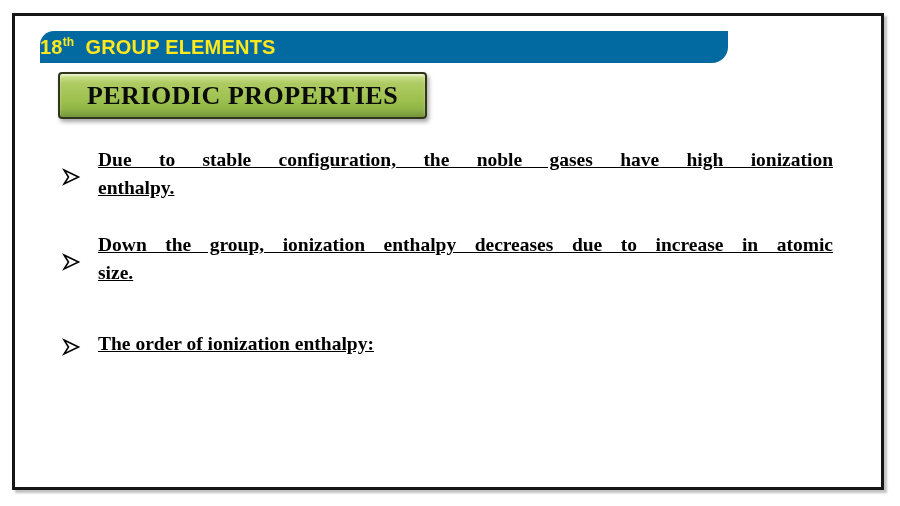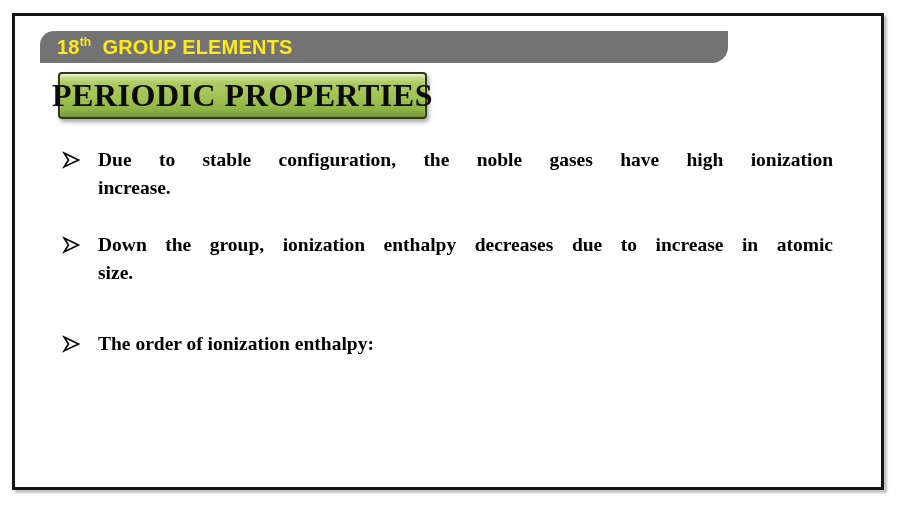--- a/index.html
+++ b/index.html
@@ -20,25 +20,24 @@
     border: 3px solid #161616;
     box-shadow: 3px 3px 2px rgba(120,120,120,0.45);
     background: #ffffff;
   }
 
   
   .banner {
     position: absolute;
     left: 40px; top: 31px;
     width: 688px; height: 32px;
-    background: #737373;
+    background: #0369a1;
     border-radius: 14px 0 16px 0;
     display: flex;
     align-items: center;
-    padding-left: 17px;
     box-sizing: border-box;
   }
   .banner-text {
     font-family: "Liberation Sans", sans-serif;
     font-weight: bold;
     font-size: 20px;
     color: #FFE81C;
     letter-spacing: 0.2px;
     white-space: nowrap;
   }
@@ -60,21 +59,21 @@
       #d2e494 0%, #aecb63 22%, #9ec14f 60%, #8fb445 82%, #74943a 100%);
     box-shadow: inset 0 2px 2px rgba(255,255,255,0.55),
                 2px 3px 4px rgba(0,0,0,0.35);
     display: flex;
     align-items: center;
     justify-content: center;
   }
   .green-button-label {
     font-family: "Liberation Serif", serif;
     font-weight: bold;
-    font-size: 32px;
+    font-size: 26px;
     color: #0b0b0b;
     letter-spacing: 0.5px;
     white-space: nowrap;
   }
 
   
   .topic-label {
     position: absolute;
     left: 430px; top: 75px;
     width: 293px; height: 41px;
@@ -93,21 +92,22 @@
     color: #ffffff;
     text-shadow: 1px 1px 1px rgba(60,40,90,0.6);
     white-space: nowrap;
   }
 
   
   .bullet {
     position: absolute;
     left: 62px; right: 67px;
     display: flex;
-    align-items: flex-start;
+    align-items: center;
+    text-decoration: underline;
   }
   .bullet-1 { top: 146px; }
   .bullet-2 { top: 231px; }
   .bullet-3 { top: 330px; }
   .bullet-marker {
     flex: 0 0 36px;
     padding-top: 5px;
   }
   .bullet-marker svg { display: block; }
   .bullet-text {
@@ -157,21 +157,21 @@
 
 
   <div class="bullet bullet-1">
     <span class="bullet-marker">
       <svg width="19" height="18" viewBox="0 0 19 18" aria-hidden="true">
         <polygon points="2,2 16.5,9 2,16 6.5,9" fill="#ffffff" stroke="#000000" stroke-width="1.6" stroke-linejoin="miter"></polygon>
       </svg>
     </span>
     <span class="bullet-text">
       <span class="jline">Due to stable configuration, the noble gases have high ionization</span>
-      <span class="nline">increase.</span>
+      <span class="nline">enthalpy.</span>
     </span>
   </div>
 
   <div class="bullet bullet-3">
     <span class="bullet-marker">
       <svg width="19" height="18" viewBox="0 0 19 18" aria-hidden="true">
         <polygon points="2,2 16.5,9 2,16 6.5,9" fill="#ffffff" stroke="#000000" stroke-width="1.6" stroke-linejoin="miter"></polygon>
       </svg>
     </span>
     <span class="bullet-text">

